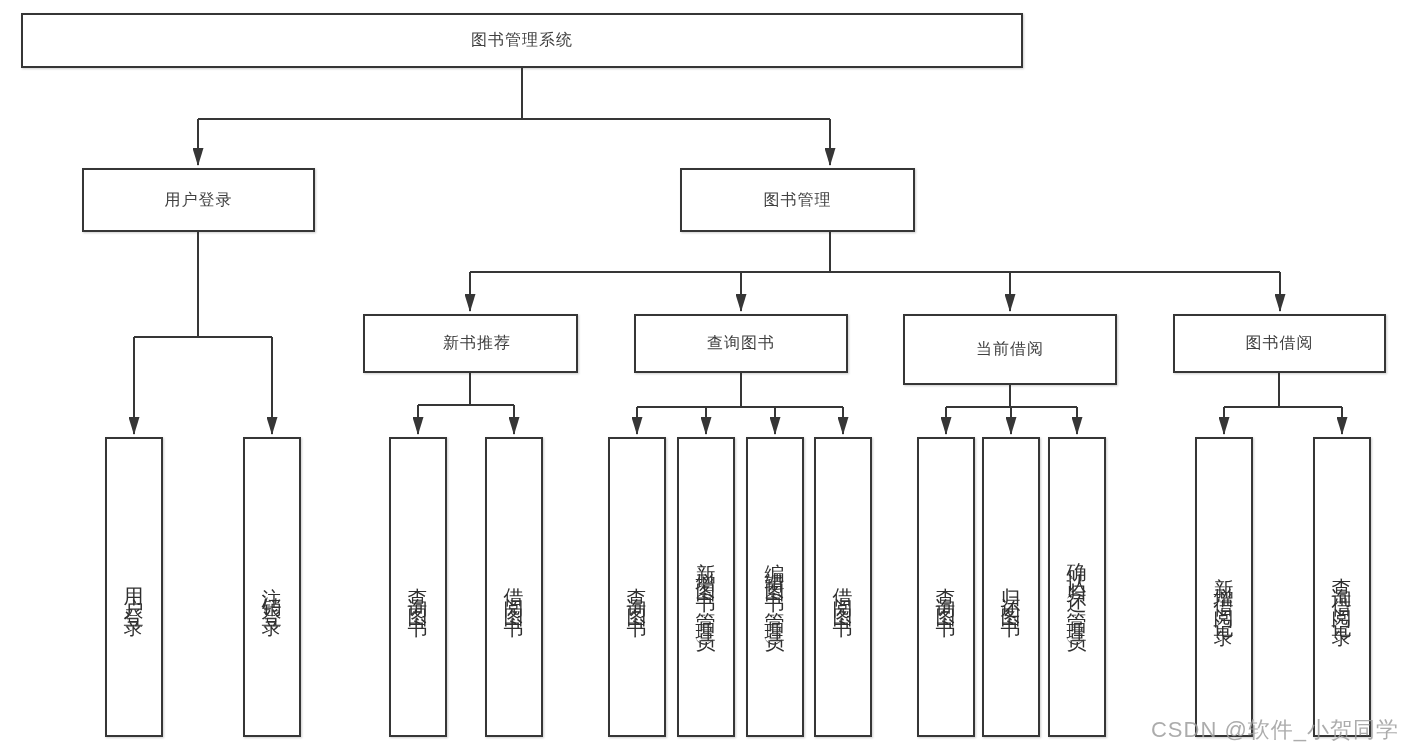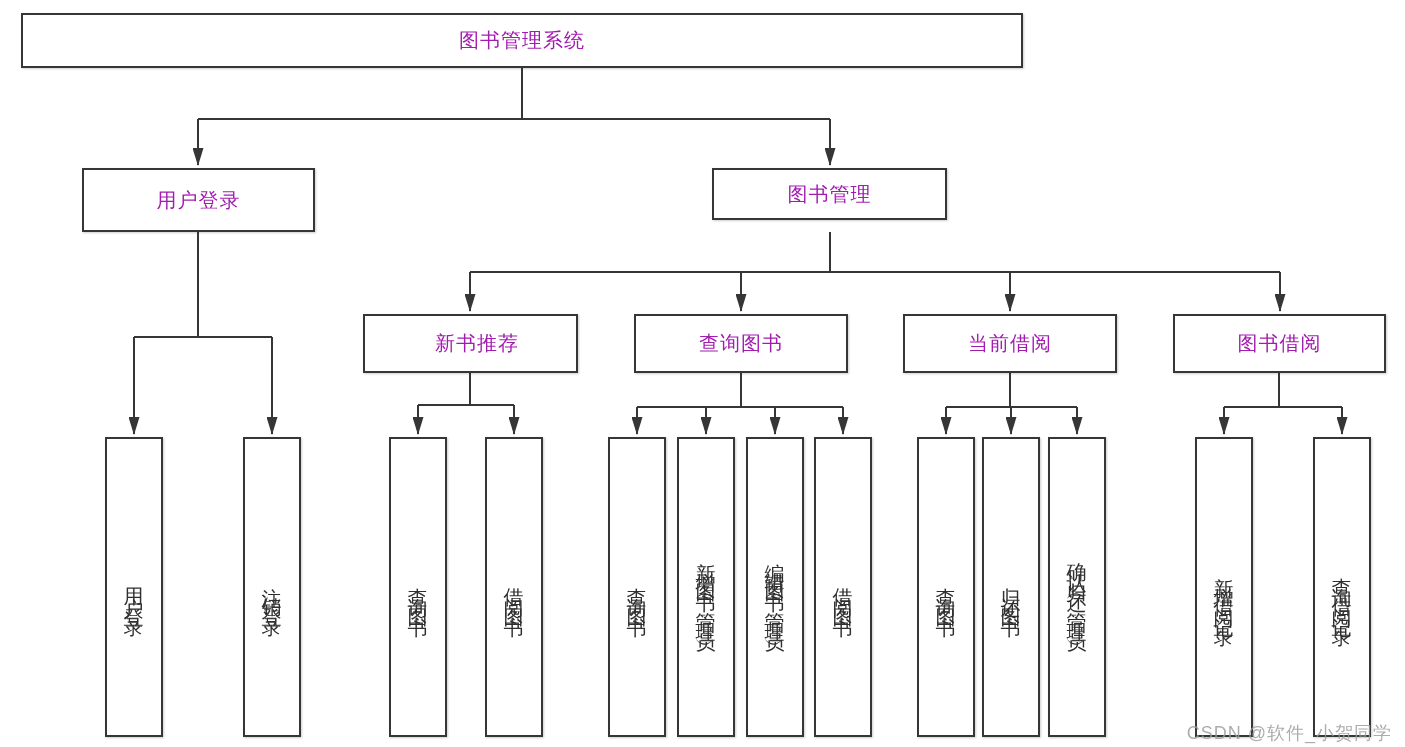--- a/index.html
+++ b/index.html
@@ -21,22 +21,22 @@
     width: 1405px; height: 747px;
   }
   .node {
     position: absolute;
     background: #ffffff;
     border: 2px solid #363636;
     box-shadow: 1px 1px 2px rgba(60,60,60,0.25);
     display: flex;
     align-items: center;
     justify-content: center;
-    font-size: 20px;
-    color: #a21caf;
+    font-size: 16px;
+    color: #404040;
     letter-spacing: 1px;
     box-sizing: border-box;
   }
   .vnode {
     position: absolute;
     background: #ffffff;
     border: 2px solid #363636;
     box-shadow: 1px 1px 2px rgba(60,60,60,0.25);
     display: flex;
     align-items: center;
@@ -51,23 +51,23 @@
     text-orientation: mixed;
     font-size: 20px;
     color: #2f2f2f;
     letter-spacing: 10px;
     line-height: 1;
     margin-bottom: -10px;
     white-space: nowrap;
   }
   .watermark {
     position: absolute;
-    right: 13px;
+    right: 6px;
     bottom: 2px;
-    font-size: 18px;
+    font-size: 22px;
     color: rgba(158,158,158,0.85);
     letter-spacing: 1px;
     z-index: 5;
     pointer-events: none;
     text-align: right;
   }
 </style>
 </head>
 <body>
 
@@ -107,25 +107,25 @@
       <line x1="1011" y1="407" x2="1011" y2="434" marker-end="url(#arrowhead)"></line>
       <line x1="1077" y1="407" x2="1077" y2="434" marker-end="url(#arrowhead)"></line>
       <line x1="1224" y1="407" x2="1224" y2="434" marker-end="url(#arrowhead)"></line>
       <line x1="1342" y1="407" x2="1342" y2="434" marker-end="url(#arrowhead)"></line>
     </g>
   </svg>
 
   <div class="node" style="left:21px; top:13px; width:1002px; height:55px;">图书管理系统</div>
 
   <div class="node" style="left:82px; top:168px; width:233px; height:64px;">用户登录</div>
-  <div class="node" style="left:712px; top:168px; width:235px; height:52px;">图书管理</div>
+  <div class="node" style="left:680px; top:168px; width:235px; height:64px;">图书管理</div>
 
   <div class="node" style="left:363px; top:314px; width:215px; height:59px;padding-left:13px;">新书推荐</div>
   <div class="node" style="left:634px; top:314px; width:214px; height:59px;">查询图书</div>
-  <div class="node" style="left:903px; top:314px; width:214px; height:59px;">当前借阅</div>
+  <div class="node" style="left:903px; top:314px; width:214px; height:71px;">当前借阅</div>
   <div class="node" style="left:1173px; top:314px; width:213px; height:59px;">图书借阅</div>
 
   <div class="vnode" style="left:105px;">
     <span>用户登录</span>
   </div>
   <div class="vnode" style="left:243px;">
     <span>注销登录</span>
   </div>
   <div class="vnode" style="left:389px;">
     <span>查询图书</span>

